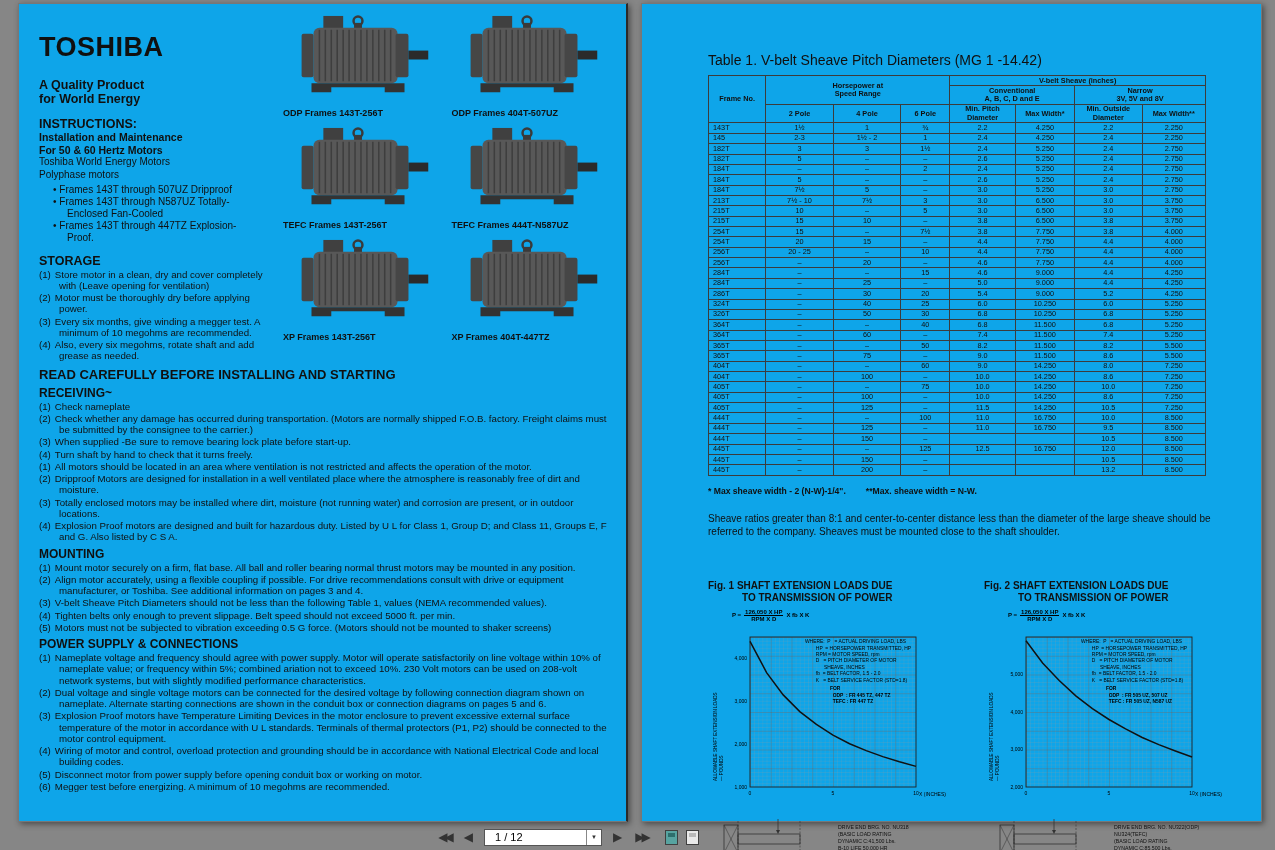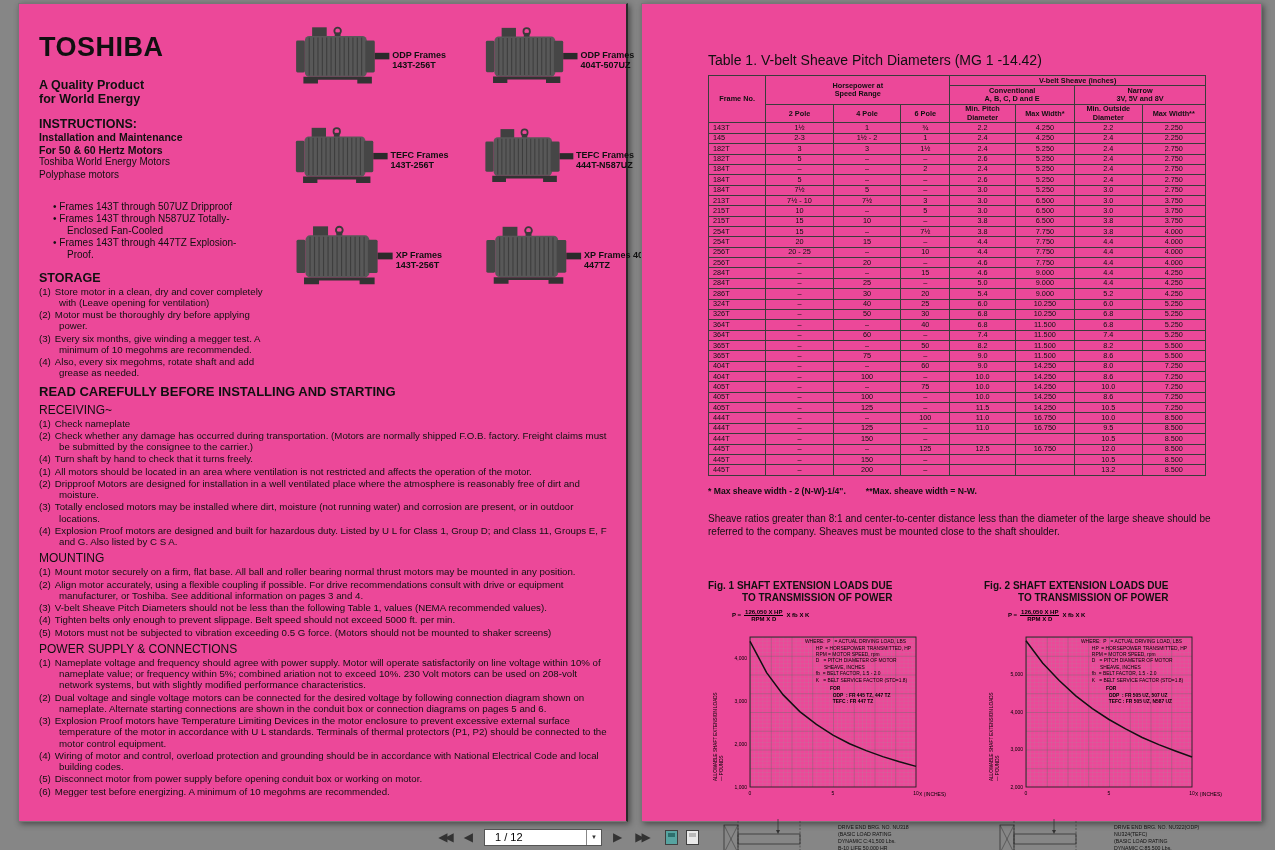--- a/index.html
+++ b/index.html
@@ -1,42 +1,42 @@
 <!DOCTYPE html>
 <html><head>
 <meta charset="utf-8">
 <style>
   *{margin:0;padding:0;box-sizing:border-box}
   html,body{width:1275px;height:850px;overflow:hidden}
   body{background:#868686;font-family:"Liberation Sans",sans-serif;color:#101010;position:relative}
 
-  .page{position:absolute;top:3px;height:819px;background:#ec4899;border:1px solid #777;box-shadow:2px 2px 6px rgba(0,0,0,.45)}
+  .page{position:absolute;top:3px;height:819px;background:#0ea5e9;border:1px solid #777;box-shadow:2px 2px 6px rgba(0,0,0,.45)}
   .page-left{left:18px;width:610px;padding:4px 14px 0 20px;border-right:2px solid #2a2a2a}
   .page-right{left:641px;width:621px;padding:48px 12px 0 66px}
 
   
   .top-section{display:flex;align-items:flex-start}
   .col-text{width:244px;flex:none;padding-right:6px}
   .brand{font-size:27px;font-weight:bold;margin-top:24px;letter-spacing:.5px}
   .tagline{font-size:12.5px;font-weight:bold;line-height:1.15;margin-top:15px}
   .h-section{font-size:12.5px;font-weight:bold;margin-top:10px}
   .sub-bold{font-size:10.5px;font-weight:bold;line-height:1.22}
   .sub{font-size:10px;line-height:1.22}
-  .bullets{margin-top:20px;width:205px}
+  .bullets{margin-top:3px;width:205px}
   .bullet-li{font-size:10px;line-height:1.2;padding-left:28px;text-indent:-14px}
   .bullet-li::before{content:"•  "}
   .list .li{font-size:9.7px;line-height:1.16;padding-left:20px;text-indent:-20px;margin-top:1px}
   .li .num{margin-right:4px}
   .col-text .list{width:230px}
   .col-images{flex:1;display:grid;grid-template-columns:1fr 1fr;column-gap:8px;row-gap:6px;margin-top:4px}
-  .motor-fig{display:flex;flex-direction:row;align-items:center}
+  .motor-fig{display:flex;flex-direction:column;}
   .motor-fig svg{width:150px;height:94px}
   .motor-caption{font-size:9px;font-weight:bold;margin-top:2px}
   .read-carefully{font-size:13px;font-weight:bold;margin-top:5px}
-  .section h3{font-size:12px;font-weight:normal;margin-top:4px}
+  .section h3{font-size:12px;font-weight:bold;margin-top:4px}
 
   
   .table-title{font-size:14px;font-weight:normal;margin-bottom:7px}
   table.sheave{border-collapse:collapse;table-layout:fixed;width:498px;font-size:7.3px}
   .sheave th,.sheave td{border:1px solid #3c3c3c;padding:.6px 2px;line-height:1.12}
   .sheave th{font-weight:bold;text-align:center;white-space:pre-line;vertical-align:middle}
   .sheave td{text-align:center;height:9px}
   .sheave td.frame{text-align:left;padding-left:4px}
   .footnotes{font-size:8.6px;font-weight:bold;margin-top:10px;display:flex;gap:20px}
   .para{font-size:10px;line-height:1.3;margin-top:16px;width:505px}
@@ -216,20 +216,21 @@
   </div>
 
   <h2 class="read-carefully">READ CAREFULLY BEFORE INSTALLING AND STARTING</h2>
 
   <div class="section">
     <h3>RECEIVING~</h3>
     <div class="list">
 
     <div class="li"><span class="num">(1)</span><span>Check nameplate</span></div>
         <div class="li"><span class="num">(2)</span><span>Check whether any damage has occurred during transportation. (Motors are normally shipped F.O.B. factory. Freight claims must be submitted by the consignee to the carrier.)</span></div>
+        <div class="li"><span class="num">(3)</span><span>When supplied -Be sure to remove bearing lock plate before start-up.</span></div>
         <div class="li"><span class="num">(4)</span><span>Turn shaft by hand to check that it turns freely.</span></div>
       </div>
   </div>
 
   <div class="section">
     <div class="list">
 
     <div class="li"><span class="num">(1)</span><span>All motors should be located in an area where ventilation is not restricted and affects the operation of the motor.</span></div>
         <div class="li"><span class="num">(2)</span><span>Dripproof Motors are designed for installation in a well ventilated place where the atmosphere is reasonably free of dirt and moisture.</span></div>
         <div class="li"><span class="num">(3)</span><span>Totally enclosed motors may be installed where dirt, moisture (not running water) and corrosion are present, or in outdoor locations.</span></div>

